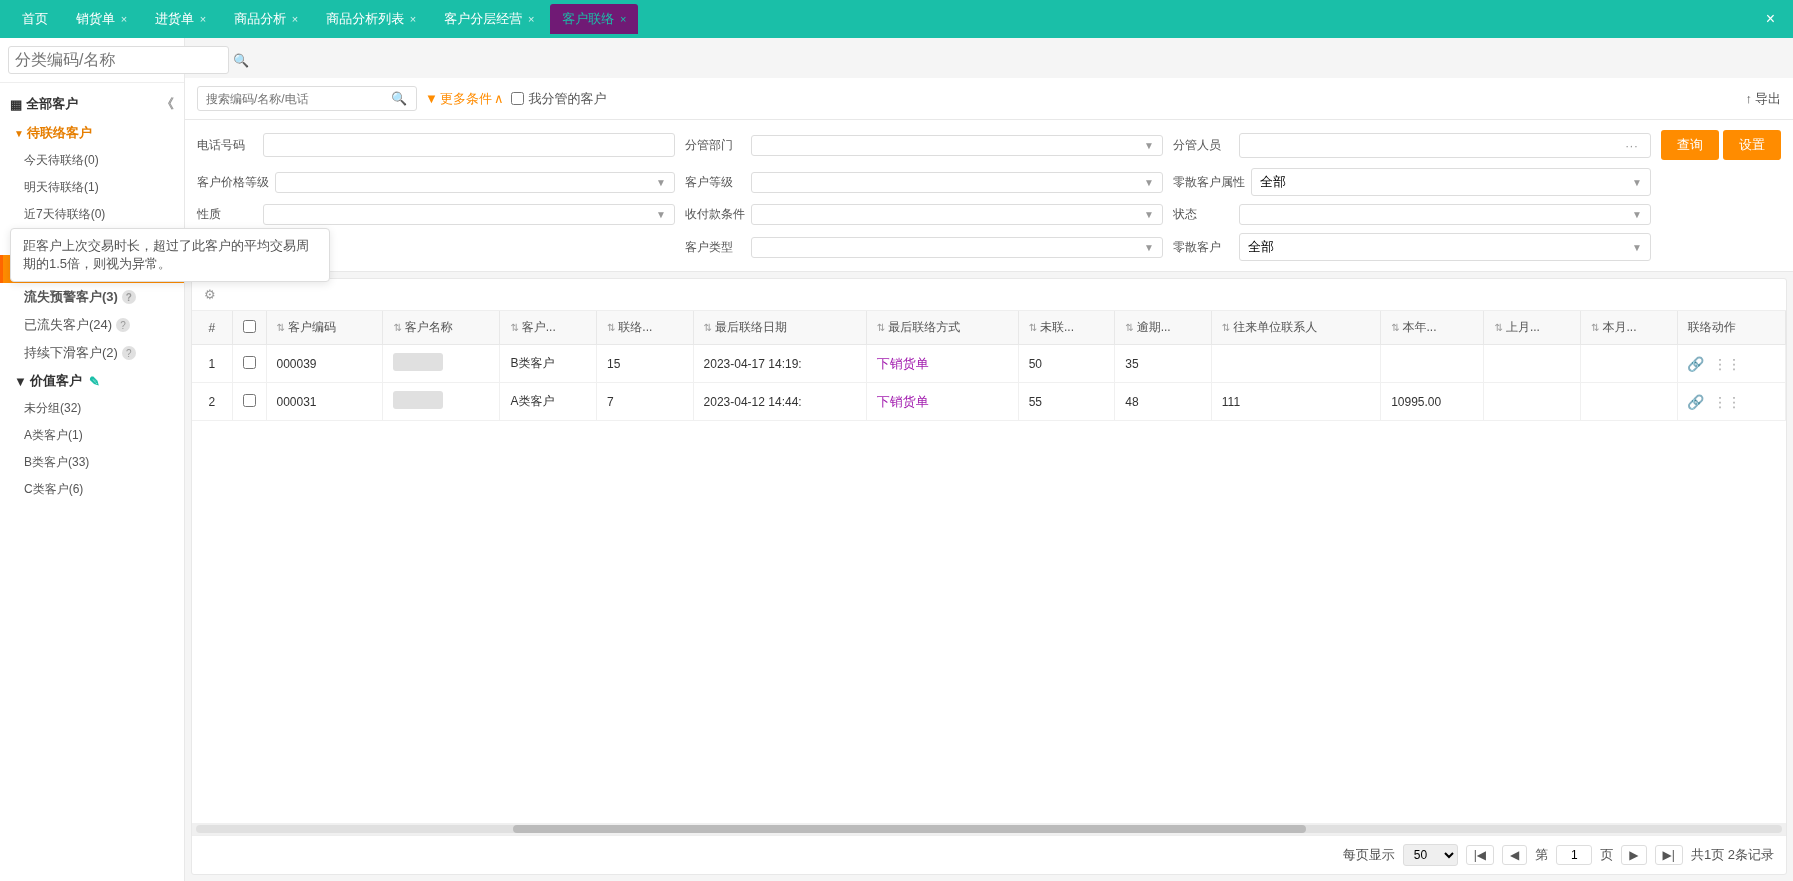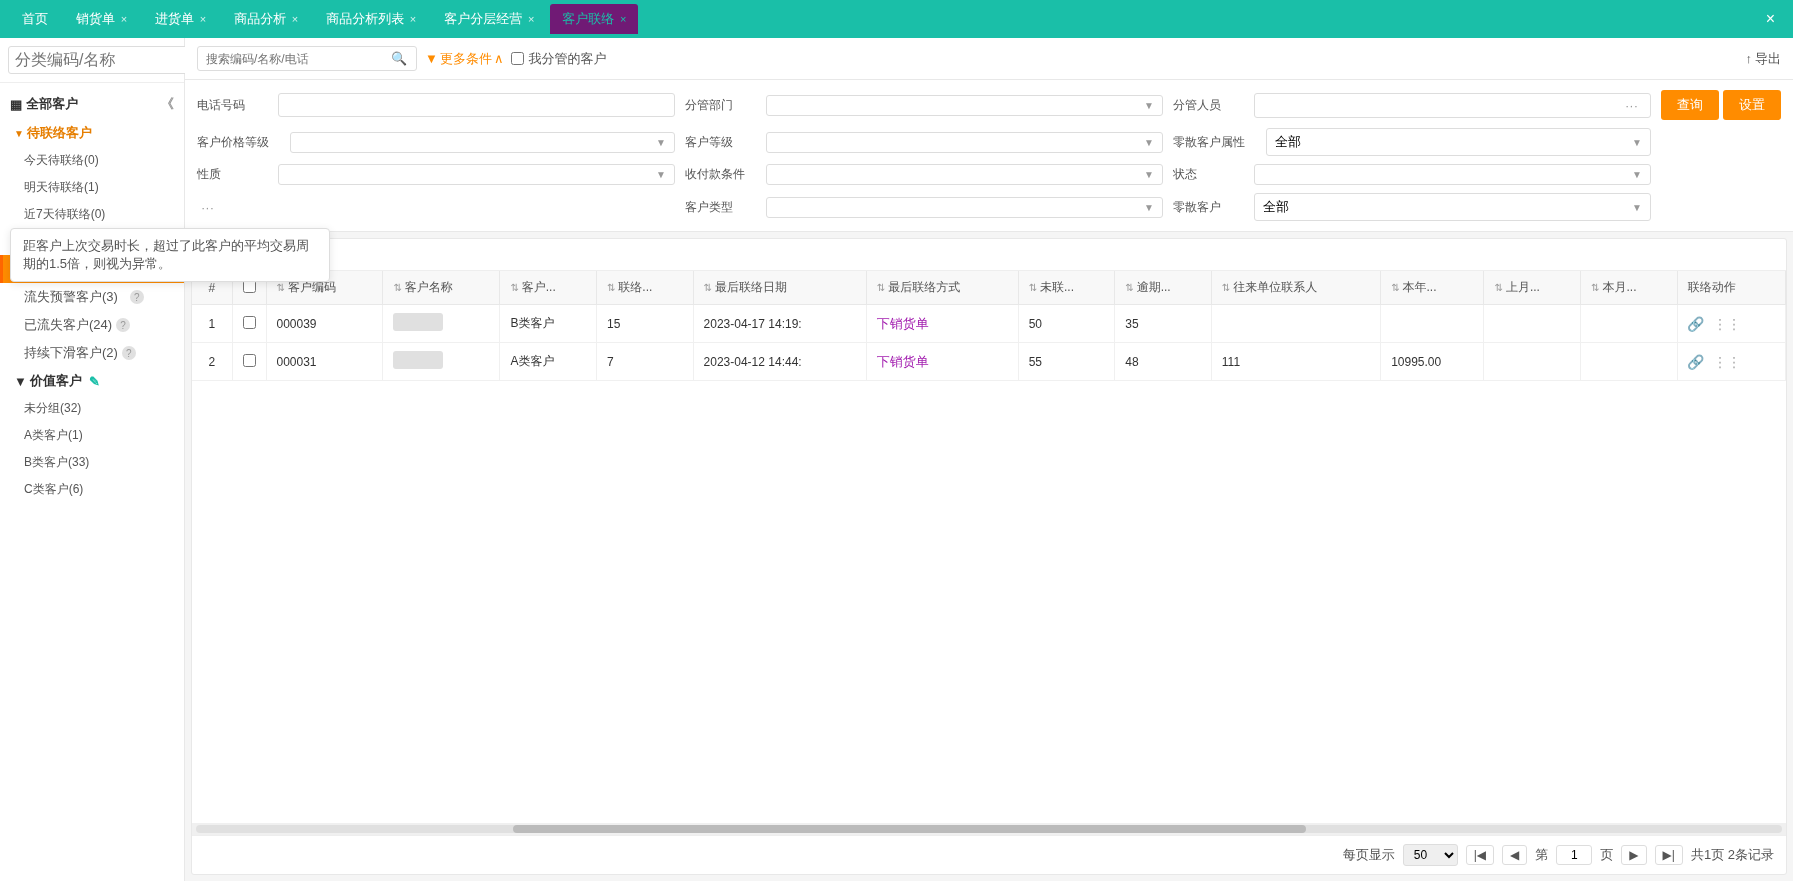--- a/index.html
+++ b/index.html
@@ -142,20 +142,21 @@
       box-shadow: 0 2px 8px rgba(0,0,0,0.1);
     }
 
     
     .right-content {
       flex: 1;
       display: flex;
       flex-direction: column;
       background: #f5f5f5;
       overflow: hidden;
+      margin-top: 40px;
     }
 
     
     .filter-top {
       background: white;
       border-bottom: 1px solid #e8e8e8;
       padding: 8px 12px;
       display: flex;
       align-items: center;
       gap: 8px;
@@ -211,21 +212,21 @@
     .filter-row {
       display: flex;
       align-items: center;
       gap: 10px;
       margin-bottom: 8px;
     }
     .filter-row:last-child { margin-bottom: 0; }
     .filter-field {
       display: flex;
       align-items: center;
-      gap: 21px;
+      gap: 6px;
       flex: 1;
     }
     .filter-label {
       color: #555;
       font-size: 12px;
       white-space: nowrap;
       min-width: 60px;
     }
     .filter-input {
       flex: 1;
@@ -465,21 +466,21 @@
       <div class="tree-item">今天待联络(0)</div>
       <div class="tree-item">明天待联络(1)</div>
       <div class="tree-item">近7天待联络(0)</div>
       <div class="tree-item">逾期未联络(30)</div>
 
       <div class="highlight-item active-orange">
         <span>回购异常客户(2)</span>
         <span style="display:inline-flex;align-items:center;justify-content:center;width:14px;height:14px;border-radius:50%;background:rgba(255,255,255,0.5);color:#ff6600;font-size:10px;font-weight:bold;">?</span>
       </div>
 
-      <div class="tree-item" style="display:flex;gap:12px;align-items:center;">
+      <div class="tree-item" style="display:flex;gap:4px;align-items:center;font-weight:bold;">
         <span>流失预警客户(3)</span>
         <span style="display:inline-flex;align-items:center;justify-content:center;width:14px;height:14px;border-radius:50%;background:#e0e0e0;color:#999;font-size:10px;">?</span>
       </div>
       <div class="tree-item" style="display:flex;gap:4px;align-items:center;">
         <span>已流失客户(24)</span>
         <span style="display:inline-flex;align-items:center;justify-content:center;width:14px;height:14px;border-radius:50%;background:#e0e0e0;color:#999;font-size:10px;">?</span>
       </div>
       <div class="tree-item" style="display:flex;gap:4px;align-items:center;">
         <span>持续下滑客户(2)</span>
         <span style="display:inline-flex;align-items:center;justify-content:center;width:14px;height:14px;border-radius:50%;background:#e0e0e0;color:#999;font-size:10px;">?</span>

